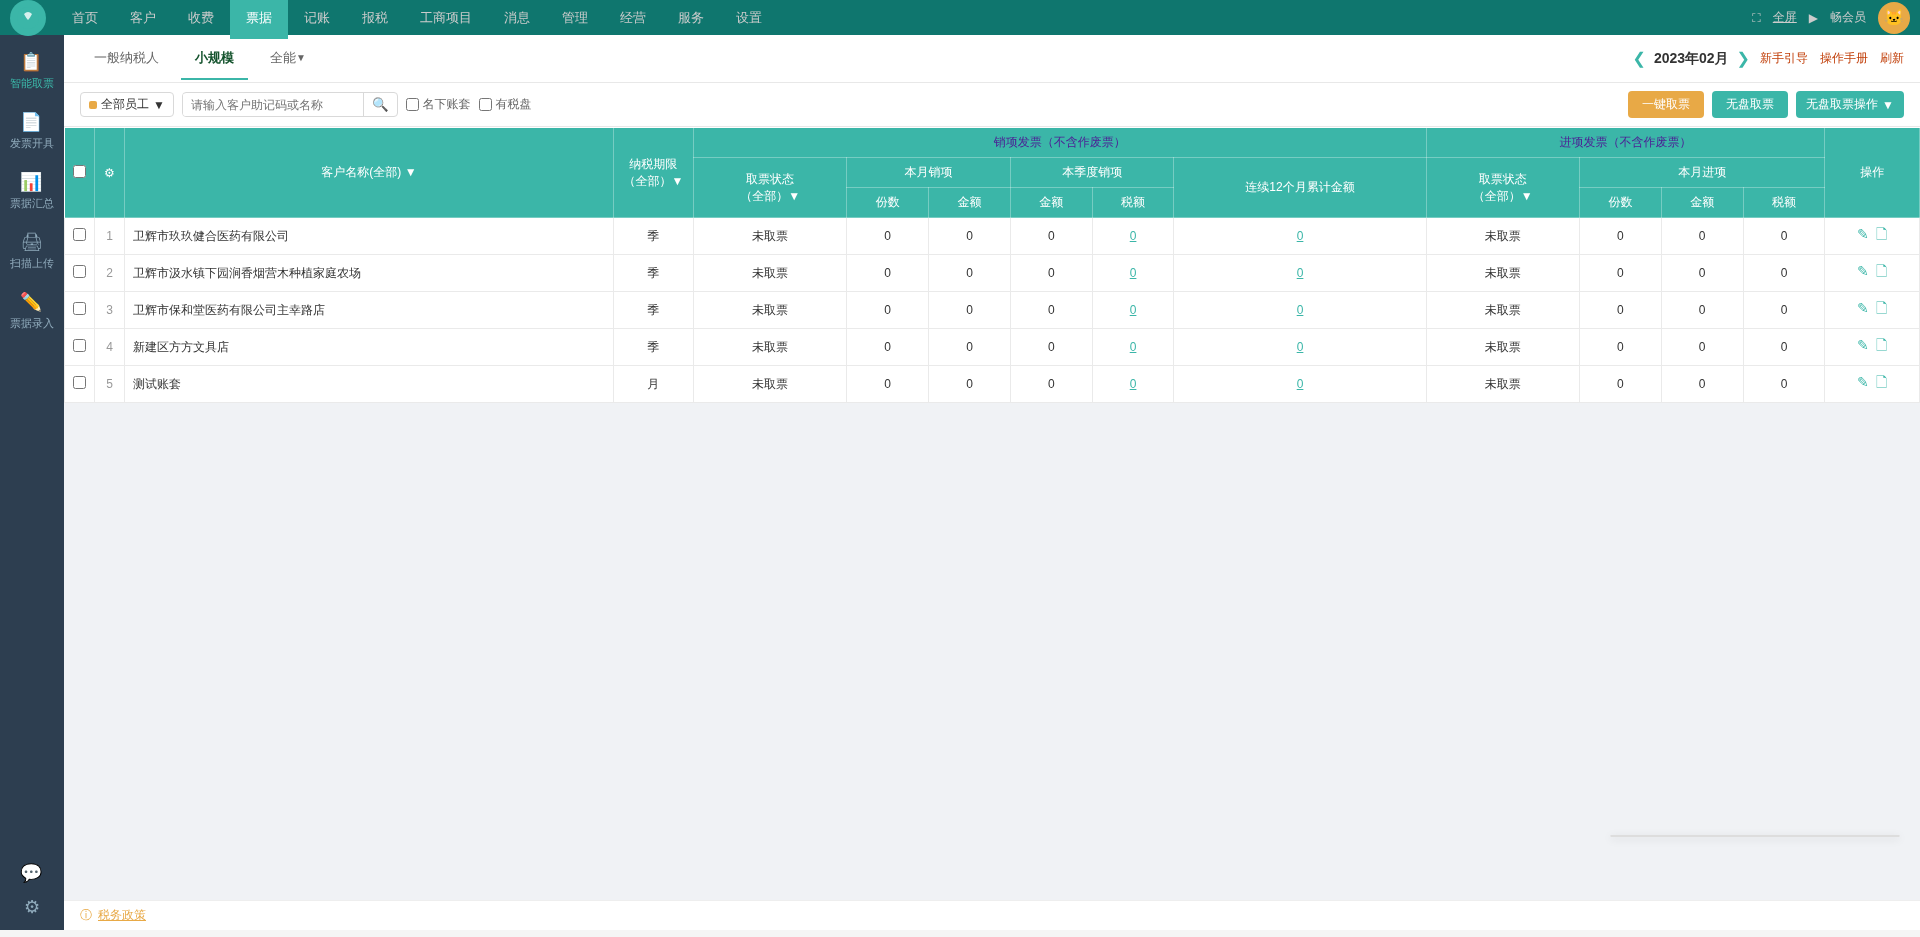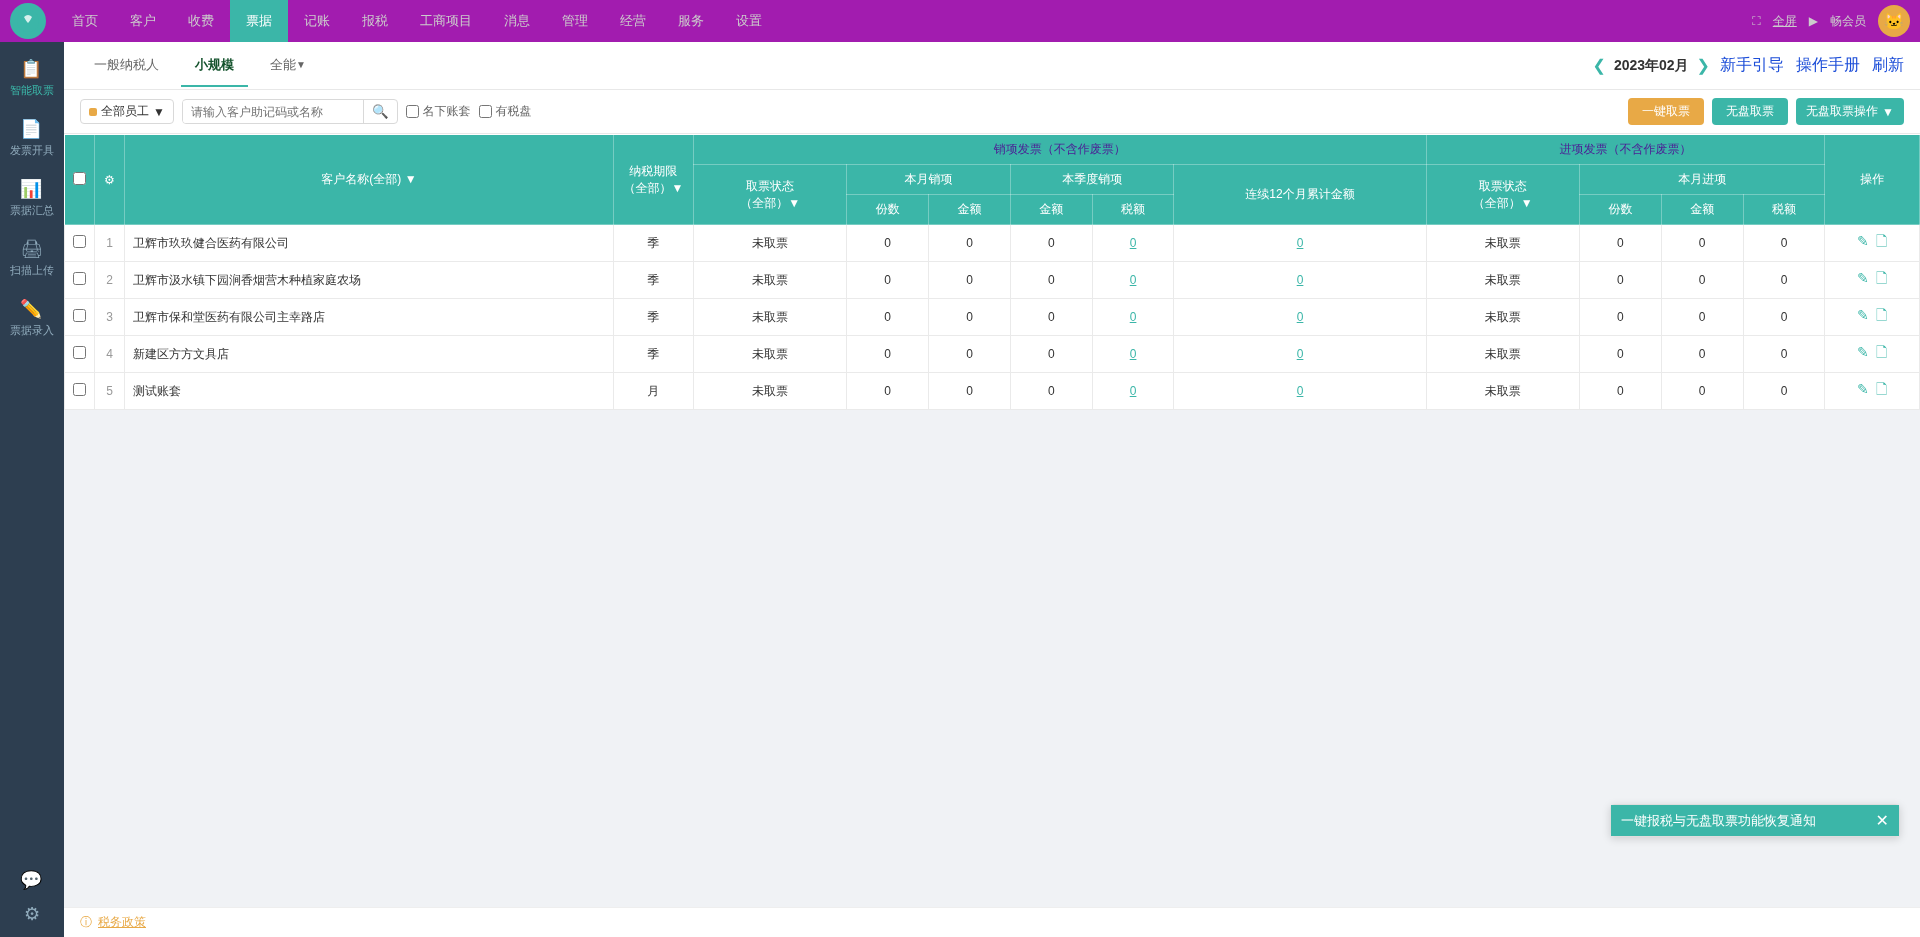--- a/index.html
+++ b/index.html
@@ -1,21 +1,21 @@
 <!DOCTYPE html>
 <html><head>
   <meta charset="utf-8">
   <style>
     * { box-sizing: border-box; margin: 0; padding: 0; }
     body { font-family: "Microsoft YaHei", Arial, sans-serif; font-size: 13px; background: #f5f5f5; color: #333; }
 
     
     .top-nav {
-      background: #a21caf;
-      height: 42px;
+      background: #0f766e;
+      height: 35px;
       display: flex;
       align-items: center;
       padding: 0 10px;
       color: #fff;
       position: relative;
     }
     .top-nav .logo {
       width: 36px;
       height: 36px;
       background: #3bb6a8;
@@ -100,21 +100,21 @@
     }
     .date-nav {
       display: flex; align-items: center; gap: 8px;
     }
     .date-nav button {
       background: none; border: none; cursor: pointer;
       color: #3bb6a8; font-size: 16px;
     }
     .date-label { font-size: 14px; color: #333; font-weight: bold; }
 
-    .action-links { display: flex; align-items: flex-start; gap: 12px; font-size: 16px; color: #1d4ed8; }
+    .action-links { display: flex; align-items: flex-start; gap: 12px; font-size: 12px; color: #c2410c; }
     .action-links span { cursor: pointer; }
 
     
     .toolbar {
       background: #fff;
       padding: 8px 16px;
       display: flex; align-items: center; gap: 8px;
       border-bottom: 1px solid #e8e8e8;
     }
     .toolbar-select {
@@ -485,17 +485,13 @@
     </div>
 
     <div class="bottom-bar">
       <span>ⓘ</span>
       <span class="link-text">税务政策</span>
     </div>
   </div>
 </div>
 
 <div class="notification-popup">
-  <div class="notification-header">
-    <span>一键报税与无盘取票功能恢复通知</span>
-    <span class="notification-close">✕</span>
-  </div>
 </div>
 
 </body></html>

